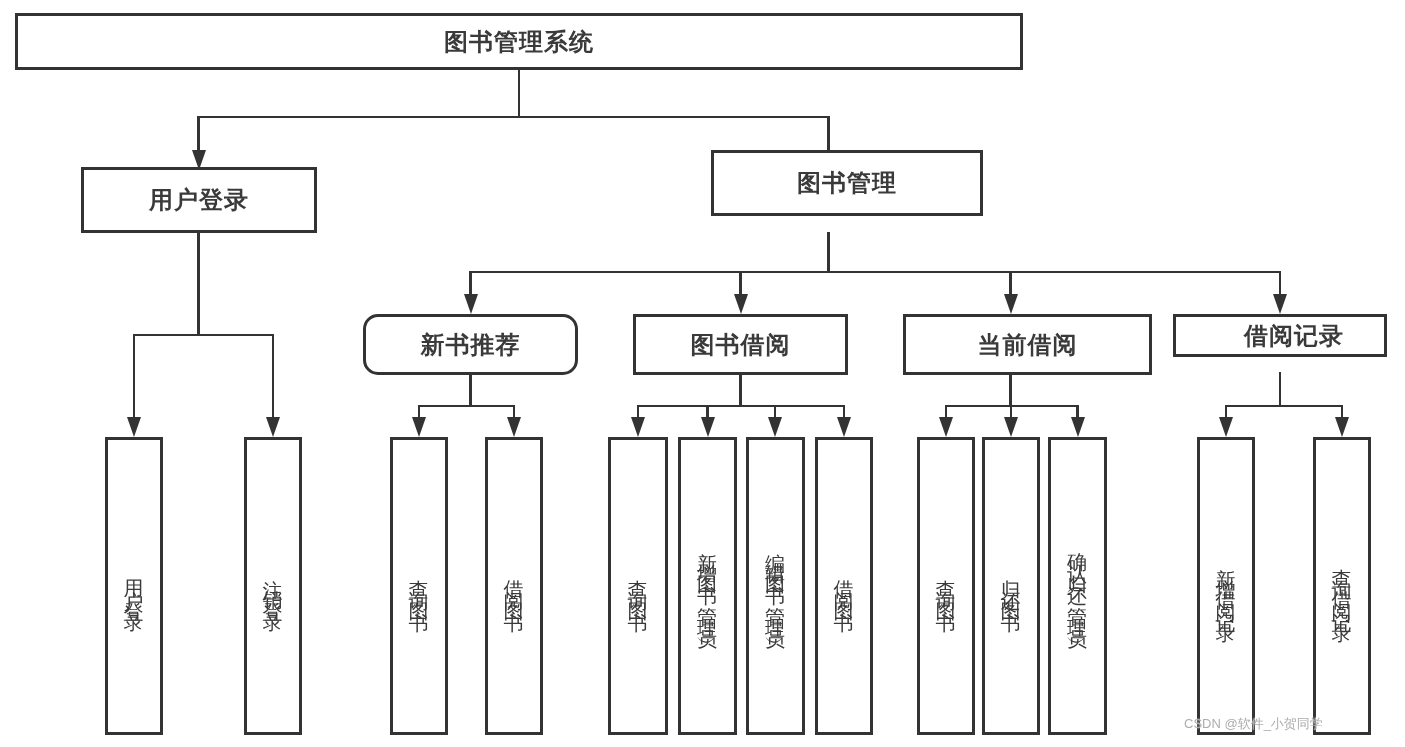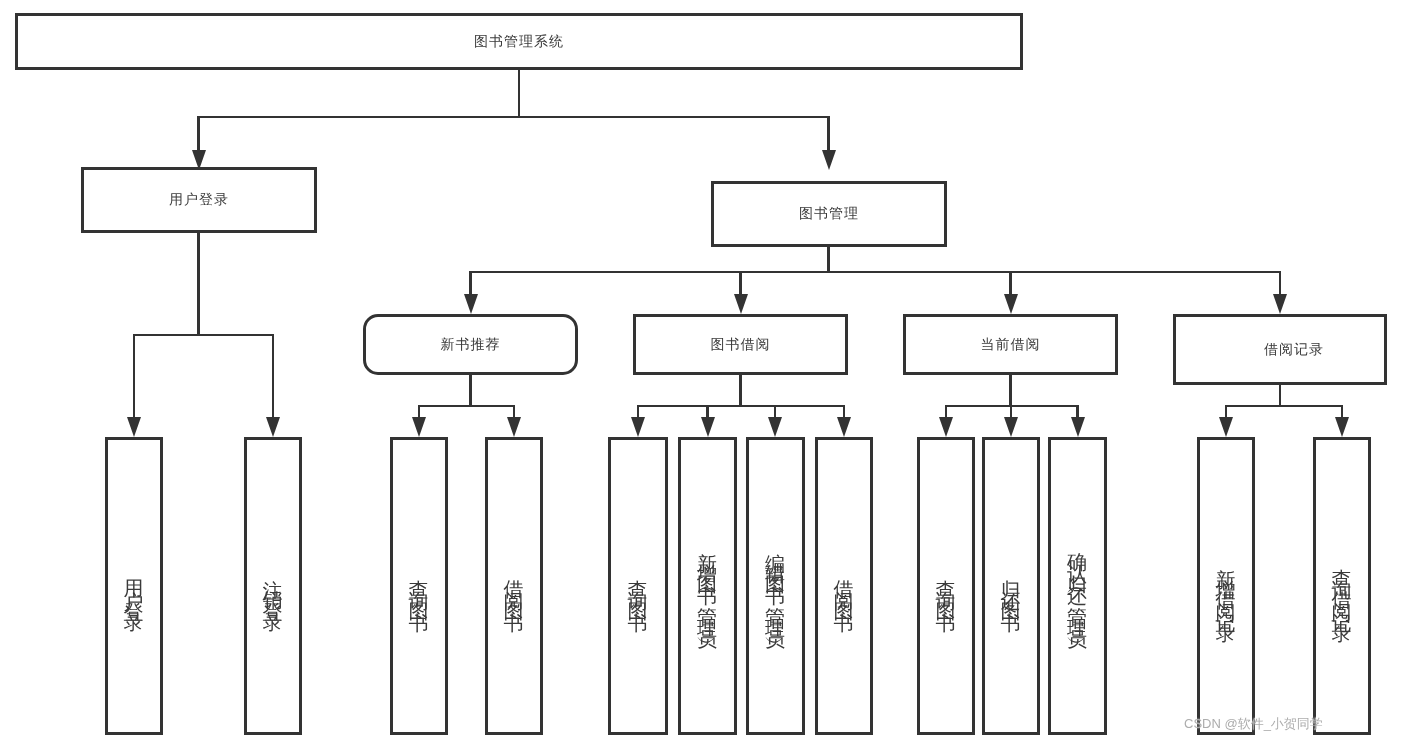--- a/index.html
+++ b/index.html
@@ -19,24 +19,25 @@
     position: absolute;
     box-sizing: border-box;
     border: 3px solid var(--line, #333);
     background: #ffffff;
     display: flex;
     align-items: center;
     justify-content: center;
     z-index: 2;
   }
   .hbox .lbl {
-    font-size: 14px;
+    font-size: 24px;
     color: var(--text, #3a3a3a);
     letter-spacing: 1px;
     white-space: nowrap;
+    font-weight: bold;
   }
   .vbox {
     position: absolute;
     box-sizing: border-box;
     border: 3px solid var(--line, #333);
     background: #ffffff;
     top: 437px;
     height: 298px;
     display: flex;
     align-items: center;
@@ -143,34 +144,34 @@
   <div class="arrow" style="left:1219px; top:417px;"></div>
   <div class="arrow" style="left:1335px; top:417px;"></div>
 
   <div class="hbox" style="left:15px; top:13px; width:1008px; height:57px;">
     <span class="lbl">图书管理系统</span>
   </div>
 
   <div class="hbox" style="left:81px; top:167px; width:236px; height:66px;">
     <span class="lbl">用户登录</span>
   </div>
-  <div class="hbox" style="left:711px; top:181px; width:236px; height:66px;">
+  <div class="hbox" style="left:711px; top:150px; width:272px; height:66px;">
     <span class="lbl">图书管理</span>
   </div>
 
   <div class="hbox" style="left:363px; top:314px; width:215px; height:61px;border-radius:15px;">
     <span class="lbl">新书推荐</span>
   </div>
   <div class="hbox" style="left:633px; top:314px; width:215px; height:61px;">
     <span class="lbl">图书借阅</span>
   </div>
-  <div class="hbox" style="left:903px; top:314px; width:215px; height:61px;">
+  <div class="hbox" style="left:903px; top:314px; width:249px; height:61px;">
     <span class="lbl">当前借阅</span>
   </div>
-  <div class="hbox" style="left:1173px; top:314px; width:214px; height:71px;padding-left:28px;">
+  <div class="hbox" style="left:1173px; top:314px; width:214px; height:43px;padding-left:28px;">
     <span class="lbl">借阅记录</span>
   </div>
 
   <div class="vbox" style="left:105px; width:58px;">
     <span class="lbl">用户登录</span>
   </div>
   <div class="vbox" style="left:244px; width:58px;">
     <span class="lbl">注销登录</span>
   </div>
 

